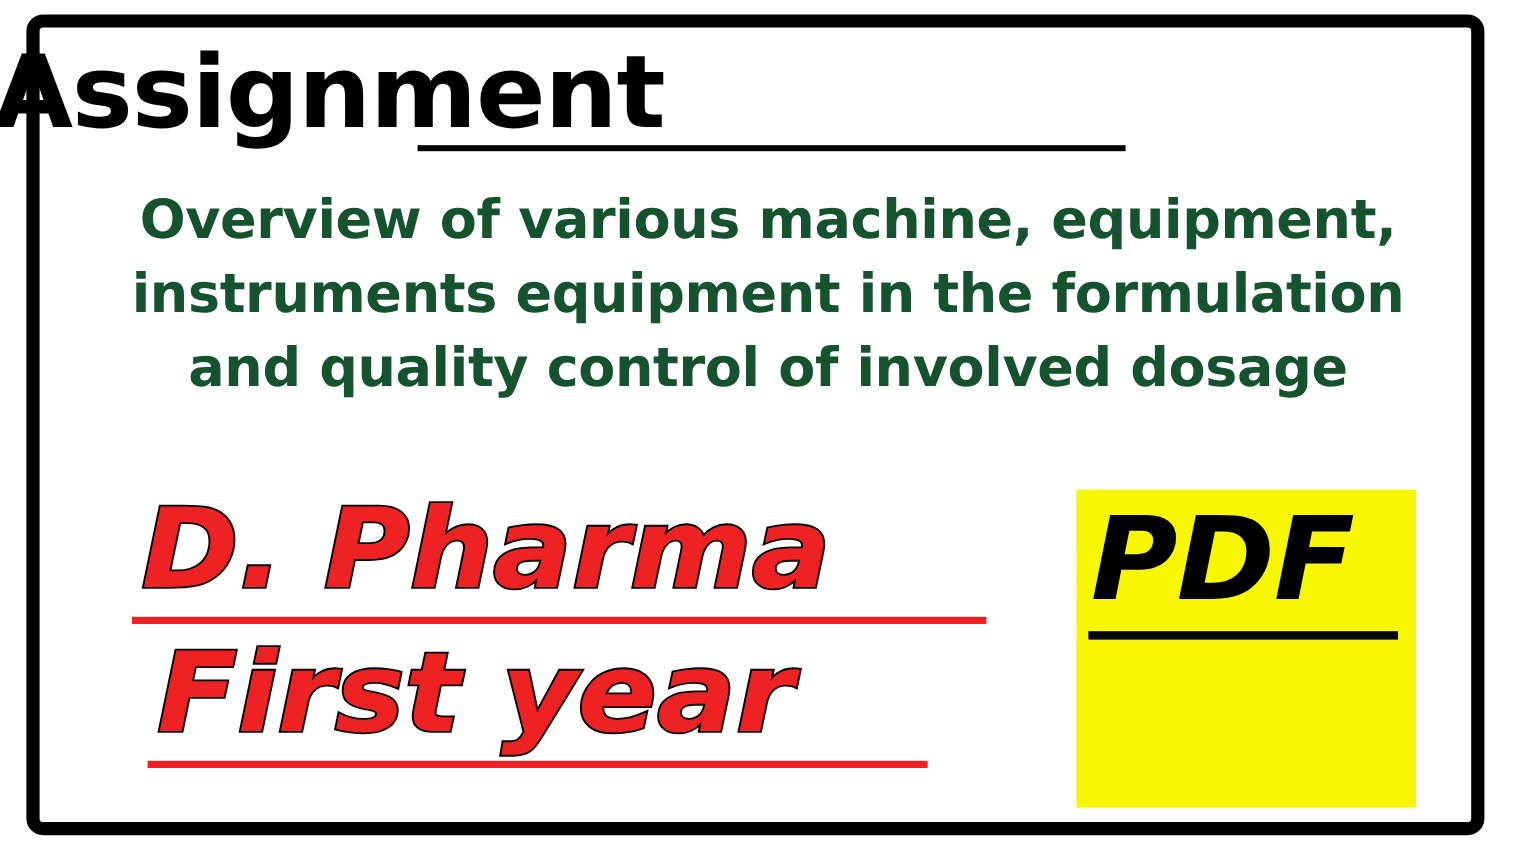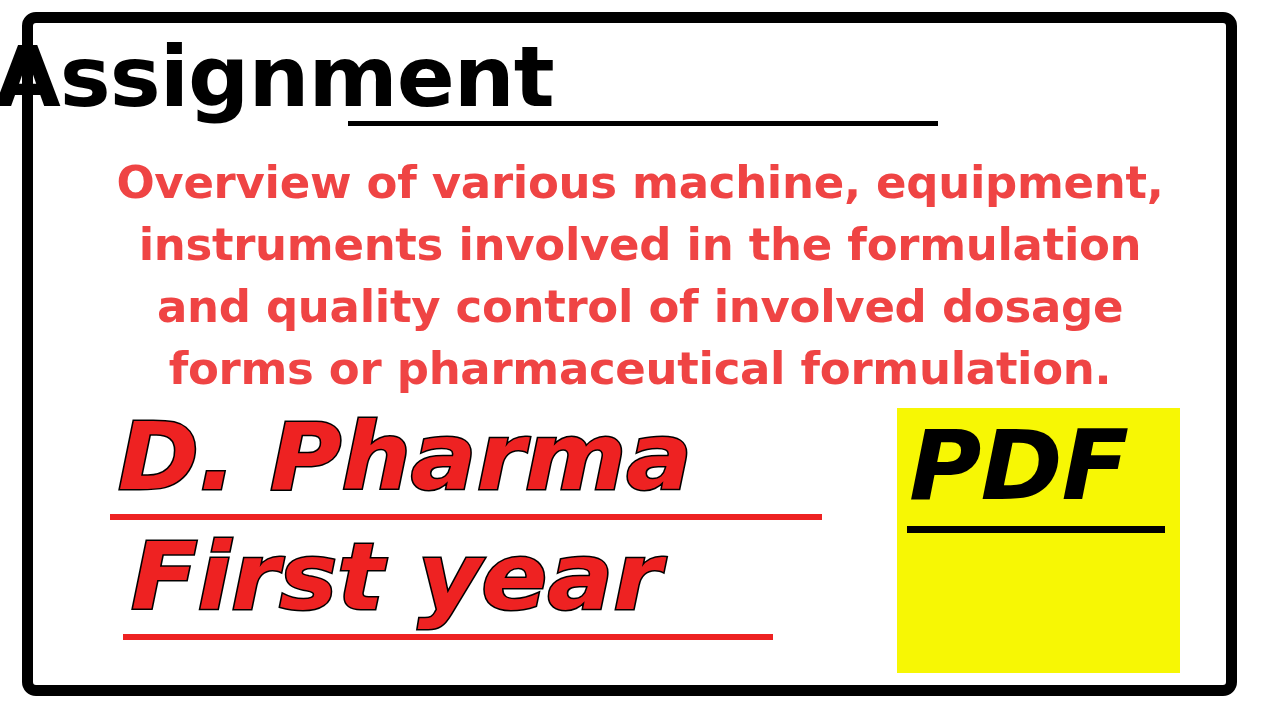--- a/index.html
+++ b/index.html
@@ -66,21 +66,21 @@
   .para {
     position: absolute;
     left: 40px;
     top: 152px;
     width: 1200px;
     text-align: center;
     font-family: "DejaVu Sans", sans-serif;
     font-weight: bold;
     font-size: 45px;
     line-height: 62px;
-    color: #ef4444;
+    color: #14532d;
     letter-spacing: -0.3px;
   }
   .para .line {
     display: block;
     white-space: nowrap;
     transform: scaleX(1.0);
   }
 
   
   .red-block {
@@ -173,23 +173,22 @@
 
   <div class="frame"></div>
 
   <div class="title-wrap">
     <span class="title">Assignment</span>
   </div>
   <div class="title-rule"></div>
 
   <div class="para">
     <span class="line">Overview of various machine, equipment,</span>
-    <span class="line">instruments involved in the formulation</span>
+    <span class="line">instruments equipment in the formulation</span>
     <span class="line">and quality control of involved dosage</span>
-    <span class="line">forms or pharmaceutical formulation.</span>
   </div>
 
   <div class="red-block">
     <div class="red-line">
       <span class="red-text">D. Pharma</span>
       <span class="red-rule"></span>
     </div>
     <div class="red-line second">
       <span class="red-text">First year</span>
       <span class="red-rule"></span>

